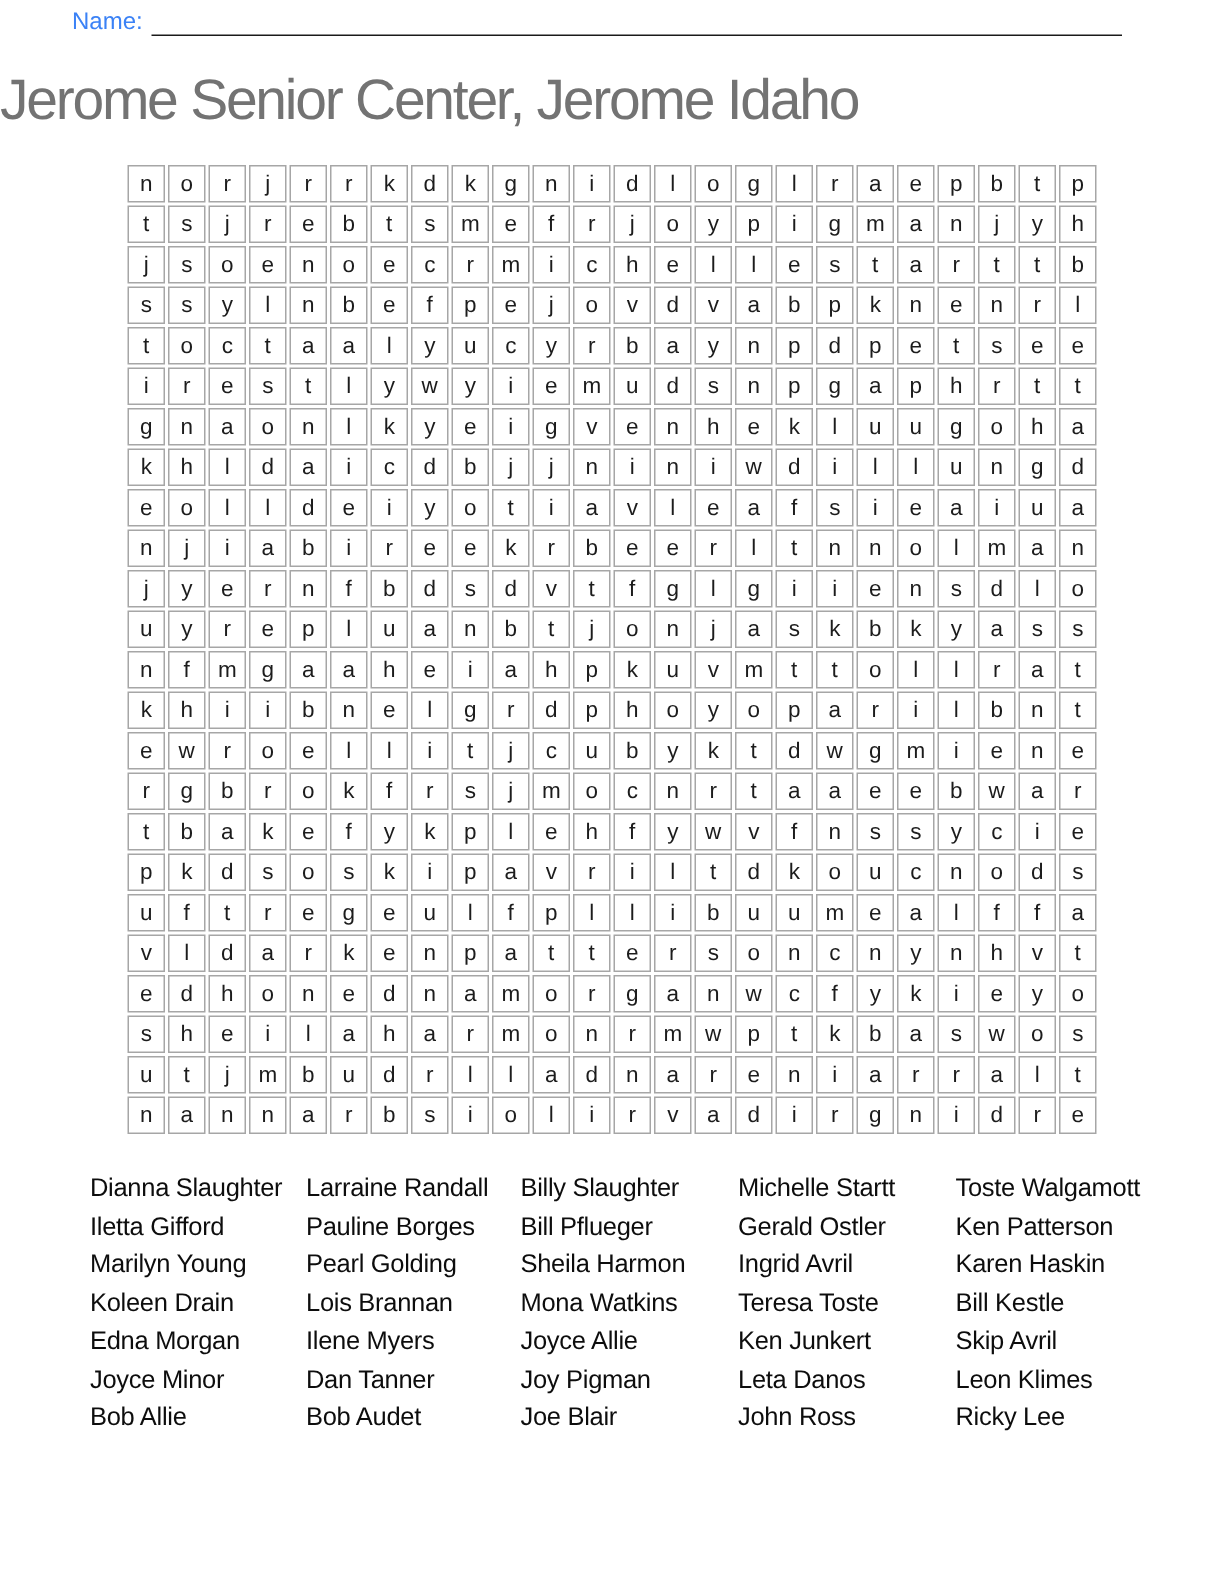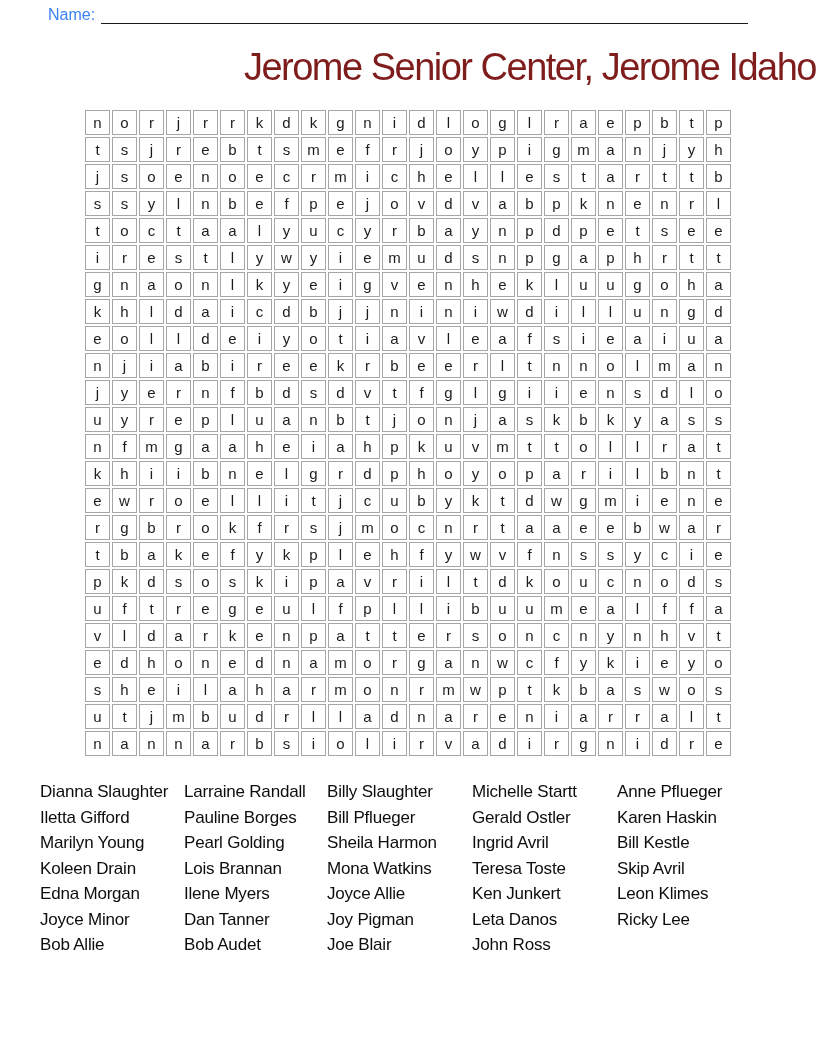--- a/index.html
+++ b/index.html
@@ -23,25 +23,25 @@
     white-space: nowrap;
     padding-right: 6px;
   }
   .name-line {
     flex: 1;
     height: 16px;
     border-bottom: 1.5px solid #1a1a1a;
   }
   h1.title {
     margin: 22px 0 0 0;
-    text-align: right;
+    text-align: left;
     font-size: 38px;
     font-weight: 400;
     letter-spacing: -1.5px;
-    color: #7f1d1d;
+    color: #737373;
   }
   .grid {
     display: grid;
     grid-template-columns: repeat(24, 25px);
     grid-auto-rows: 25px;
     gap: 2px;
     width: 646px;
     margin: 21px auto 0 auto;
   }
   .cell {
@@ -51,21 +51,21 @@
     align-items: center;
     justify-content: center;
     font-size: 15px;
     line-height: 1;
     color: #1c1c1c;
     background: #fff;
   }
   .words {
     display: flex;
     margin-top: 23px;
-    padding-left: 40px;
+    padding-left: 60px;
   }
   .word-col { flex: 0 0 auto; }
   .word-col:nth-child(1) { width: 144px; }
   .word-col:nth-child(2) { width: 143px; }
   .word-col:nth-child(3) { width: 145px; }
   .word-col:nth-child(4) { width: 145px; }
   .word-col:nth-child(5) { width: 160px; }
   .word {
     font-size: 17px;
     line-height: 25.5px;
@@ -694,20 +694,21 @@
     <div class="word-col">
       <div class="word">Michelle Startt</div>
       <div class="word">Gerald Ostler</div>
       <div class="word">Ingrid Avril</div>
       <div class="word">Teresa Toste</div>
       <div class="word">Ken Junkert</div>
       <div class="word">Leta Danos</div>
       <div class="word">John Ross</div>
     </div>
     <div class="word-col">
-      <div class="word">Anne Pflueger</div>
+      <div class="word">Toste Walgamott</div>
+      <div class="word">Ken Patterson</div>
       <div class="word">Karen Haskin</div>
       <div class="word">Bill Kestle</div>
       <div class="word">Skip Avril</div>
       <div class="word">Leon Klimes</div>
       <div class="word">Ricky Lee</div>
     </div>
   </div>
 
 </body></html>

